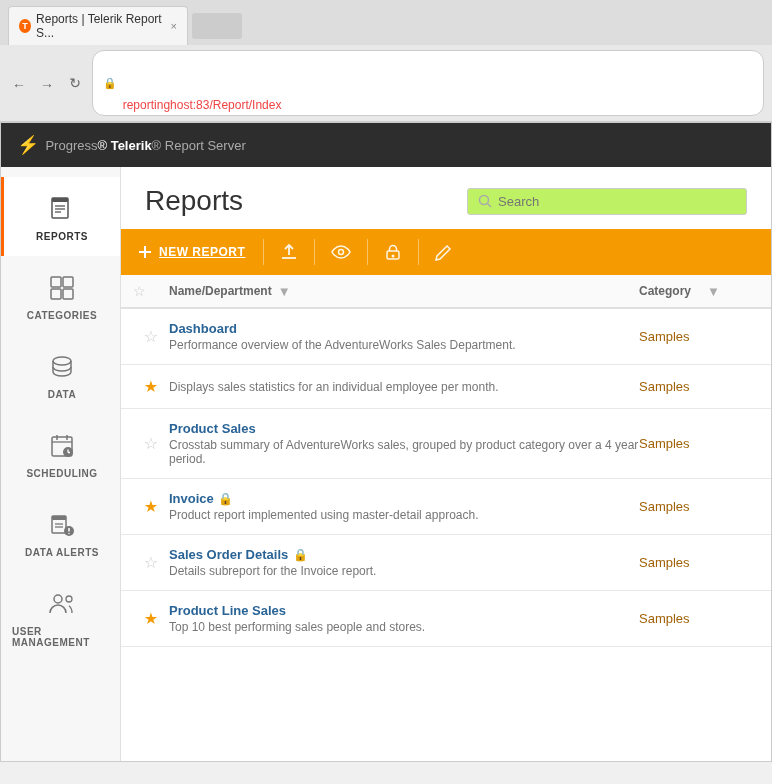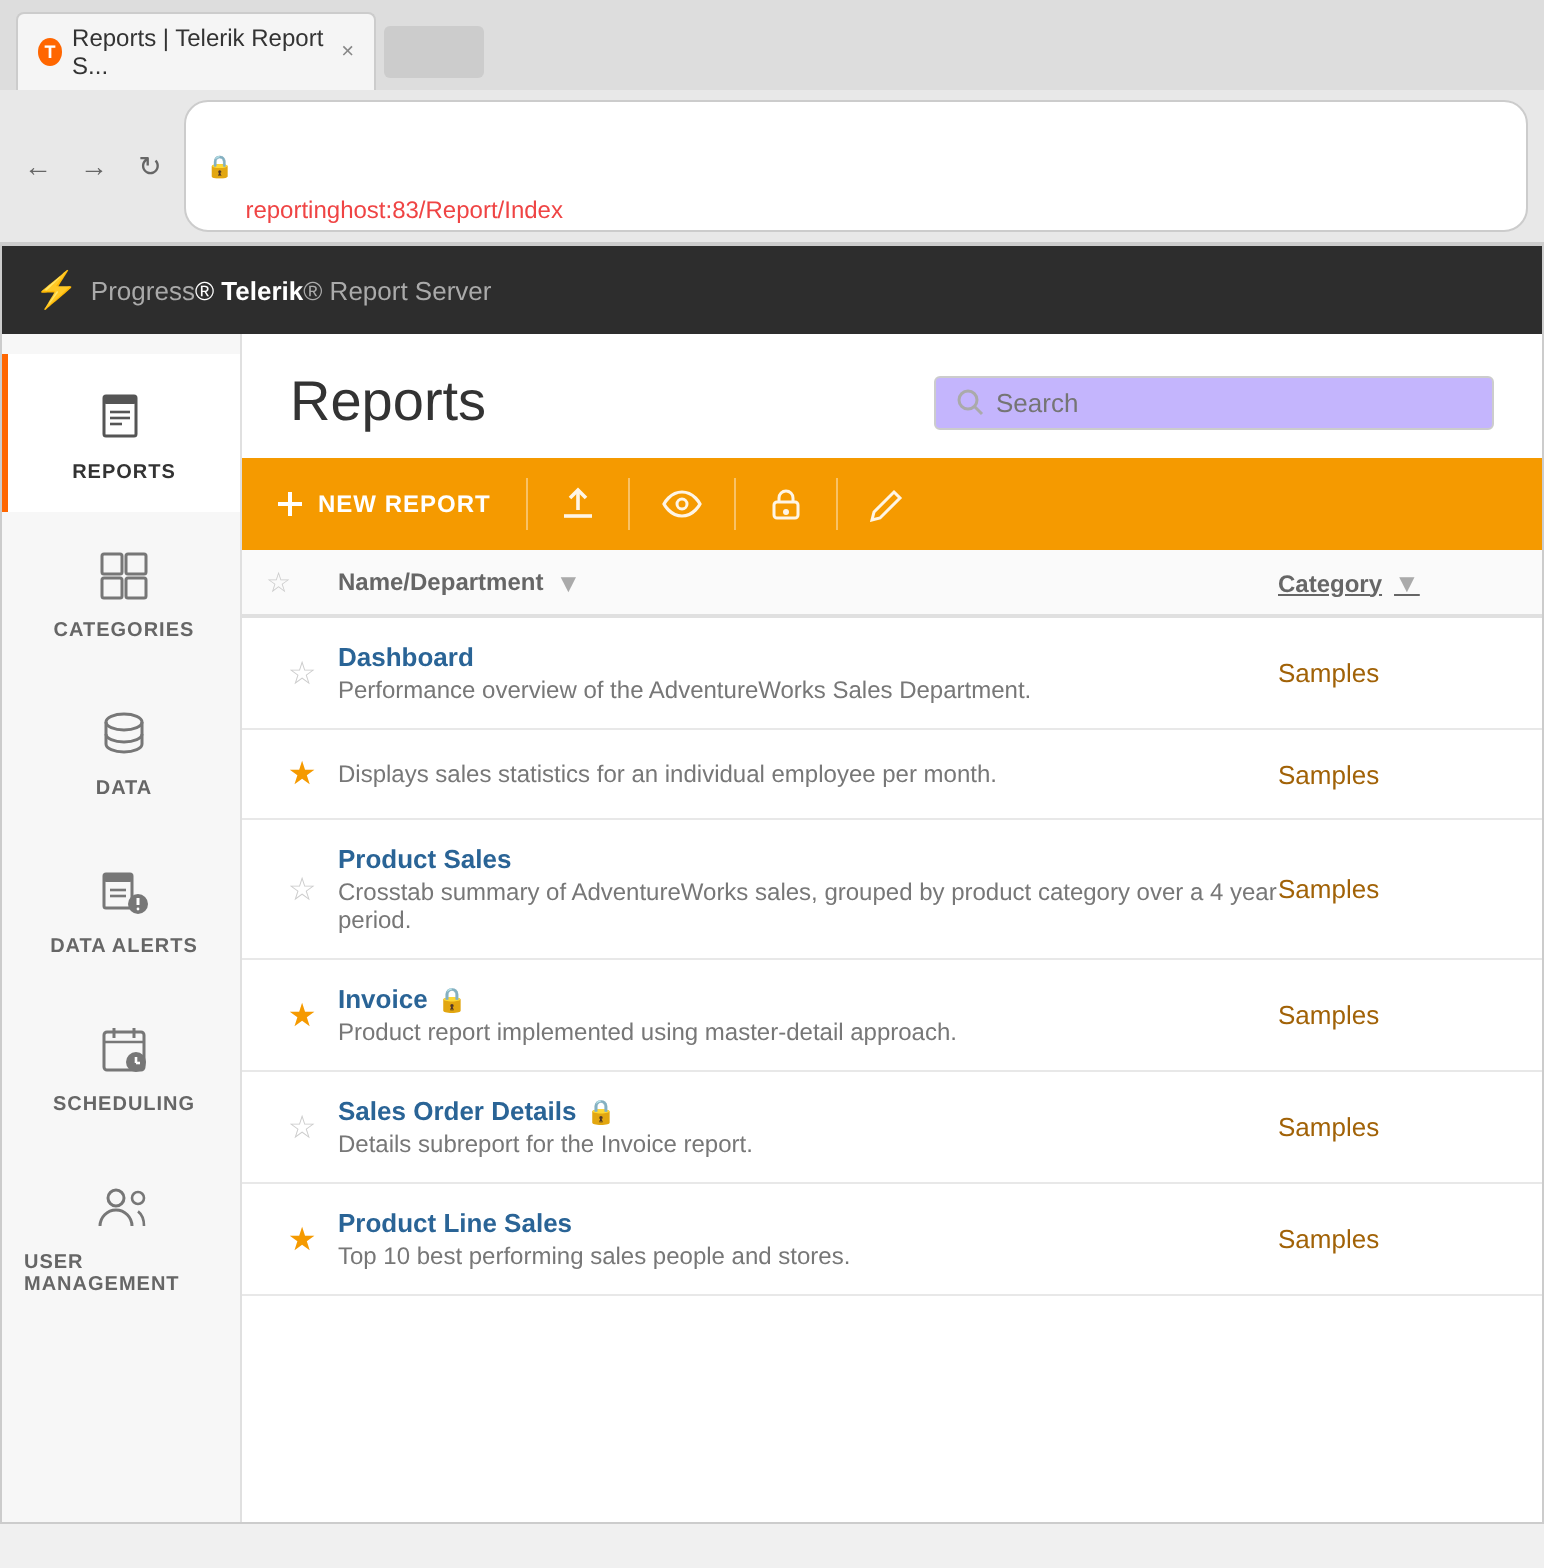--- a/index.html
+++ b/index.html
@@ -175,21 +175,21 @@
       color: #333;
     }
     .search-box {
       display: flex;
       align-items: center;
       border: 1px solid #ccc;
       border-radius: 3px;
       padding: 5px 10px;
       width: 280px;
       gap: 6px;
-      background: #c4b5fd;
+      background: #bef264;
     }
     .search-box input {
       border: none; outline: none;
       font-size: 13px;
       color: #555;
       flex: 1;
       background: transparent;
     }
 
     
@@ -244,21 +244,21 @@
       align-items: center;
       padding: 8px 12px;
       border-bottom: 2px solid #e0e0e0;
       background: #fafafa;
       position: sticky;
       top: 0;
       z-index: 5;
     }
     .th-star { width: 36px; }
     .th-name { flex: 1; display: flex; align-items: center; gap: 6px; color: #666; font-size: 12px; font-weight: 600; }
-    .th-category { width: 120px; display: flex; align-items: flex-end; gap: 6px; color: #666; font-size: 12px; font-weight: 600; text-decoration: underline; }
+    .th-category { width: 120px; display: flex; align-items: flex-start; gap: 16px; color: #666; font-size: 12px; font-weight: 600; }
     .filter-icon { color: #aaa; cursor: pointer; font-size: 13px; }
 
     .report-row {
       display: flex;
       align-items: center;
       padding: 12px 12px;
       border-bottom: 1px solid #e8e8e8;
       cursor: pointer;
     }
     .row-star {
@@ -363,55 +363,55 @@
 
       <div class="sidebar-item">
         <div class="icon-wrap">
           <svg width="28" height="28" viewBox="0 0 28 28" fill="none">
             <ellipse cx="14" cy="8" rx="9" ry="4" stroke="#777" stroke-width="1.5" fill="none"></ellipse>
             <path d="M5 8v6c0 2.2 4 4 9 4s9-1.8 9-4V8" stroke="#777" stroke-width="1.5" fill="none"></path>
             <path d="M5 14v5c0 2.2 4 4 9 4s9-1.8 9-4v-5" stroke="#777" stroke-width="1.5" fill="none"></path>
           </svg>
         </div>
         <span class="item-label">DATA</span>
+      </div>
+
+      <div class="sidebar-item">
+        <div class="icon-wrap">
+          <svg width="28" height="28" viewBox="0 0 28 28" fill="none">
+            <rect x="4" y="5" width="20" height="19" rx="1.5" stroke="#777" stroke-width="1.5" fill="none"></rect>
+            <line x1="4" y1="10" x2="24" y2="10" stroke="#777" stroke-width="1.3"></line>
+            <line x1="9" y1="3" x2="9" y2="8" stroke="#777" stroke-width="1.5"></line>
+            <line x1="19" y1="3" x2="19" y2="8" stroke="#777" stroke-width="1.5"></line>
+            <circle cx="20" cy="20" r="5" fill="#777"></circle>
+            <line x1="20" y1="17.5" x2="20" y2="20.5" stroke="white" stroke-width="1.3"></line>
+            <line x1="20" y1="20.5" x2="22" y2="20.5" stroke="white" stroke-width="1.3"></line>
+          </svg>
+        </div>
+        <span class="item-label">SCHEDULING</span>
       </div>
 
       <div class="sidebar-item">
         <div class="icon-wrap">
           <svg width="28" height="28" viewBox="0 0 28 28" fill="none">
             <rect x="4" y="5" width="14" height="17" rx="1" stroke="#777" stroke-width="1.5" fill="none"></rect>
             <rect x="4" y="5" width="14" height="4" rx="1" fill="#777"></rect>
             <line x1="7" y1="13" x2="15" y2="13" stroke="#777" stroke-width="1.3"></line>
             <line x1="7" y1="16" x2="15" y2="16" stroke="#777" stroke-width="1.3"></line>
             <circle cx="21" cy="20" r="5" fill="#777"></circle>
             <line x1="21" y1="17" x2="21" y2="20.5" stroke="white" stroke-width="1.5"></line>
             <circle cx="21" cy="22.5" r="0.7" fill="white"></circle>
           </svg>
         </div>
         <span class="item-label">DATA ALERTS</span>
       </div>
 
       <div class="sidebar-item">
         <div class="icon-wrap">
           <svg width="28" height="28" viewBox="0 0 28 28" fill="none">
-            <rect x="4" y="5" width="20" height="19" rx="1.5" stroke="#777" stroke-width="1.5" fill="none"></rect>
-            <line x1="4" y1="10" x2="24" y2="10" stroke="#777" stroke-width="1.3"></line>
-            <line x1="9" y1="3" x2="9" y2="8" stroke="#777" stroke-width="1.5"></line>
-            <line x1="19" y1="3" x2="19" y2="8" stroke="#777" stroke-width="1.5"></line>
-            <circle cx="20" cy="20" r="5" fill="#777"></circle>
-            <line x1="20" y1="17.5" x2="20" y2="20.5" stroke="white" stroke-width="1.3"></line>
-            <line x1="20" y1="20.5" x2="22" y2="20.5" stroke="white" stroke-width="1.3"></line>
-          </svg>
-        </div>
-        <span class="item-label">SCHEDULING</span>
-      </div>
-
-      <div class="sidebar-item">
-        <div class="icon-wrap">
-          <svg width="28" height="28" viewBox="0 0 28 28" fill="none">
             <circle cx="10" cy="9" r="4" stroke="#777" stroke-width="1.5" fill="none"></circle>
             <path d="M2 23c0-4.4 3.6-8 8-8s8 3.6 8 8" stroke="#777" stroke-width="1.5" fill="none"></path>
             <circle cx="21" cy="9" r="3" stroke="#777" stroke-width="1.3" fill="none"></circle>
             <path d="M24 23c0-3.3-1.3-6-3-7.3" stroke="#777" stroke-width="1.3" fill="none"></path>
           </svg>
         </div>
         <span class="item-label">USER MANAGEMENT</span>
       </div>
     </div>
 
@@ -427,21 +427,21 @@
           <input type="text" placeholder="Search" style="">
         </div>
       </div>
 
       <div class="toolbar">
         <button class="toolbar-btn-primary">
           <svg width="16" height="16" viewBox="0 0 16 16">
             <line x1="8" y1="2" x2="8" y2="14" stroke="white" stroke-width="2"></line>
             <line x1="2" y1="8" x2="14" y2="8" stroke="white" stroke-width="2"></line>
           </svg>
-          <span style="font-size:12px; font-weight:700; letter-spacing:0.5px;">NEW REPORT</span>
+          <span style="font-size:12px; font-weight:700; letter-spacing:0.5px;text-decoration:underline;">NEW REPORT</span>
         </button>
         <div class="toolbar-divider"></div>
         <button class="toolbar-icon-btn" title="Upload">
           <svg width="18" height="18" viewBox="0 0 18 18">
             <line x1="9" y1="12" x2="9" y2="2" stroke="white" stroke-width="1.8"></line>
             <polyline points="5,6 9,2 13,6" fill="none" stroke="white" stroke-width="1.8"></polyline>
             <line x1="2" y1="15" x2="16" y2="15" stroke="white" stroke-width="1.8"></line>
           </svg>
         </button>
         <div class="toolbar-divider"></div>

